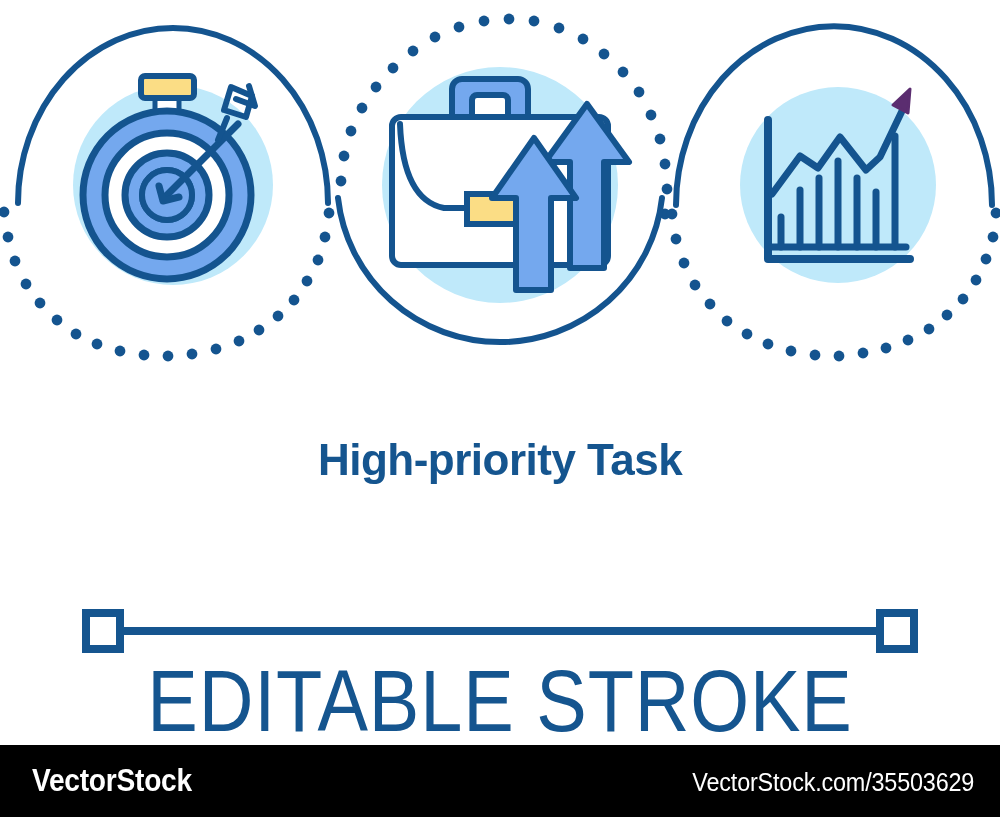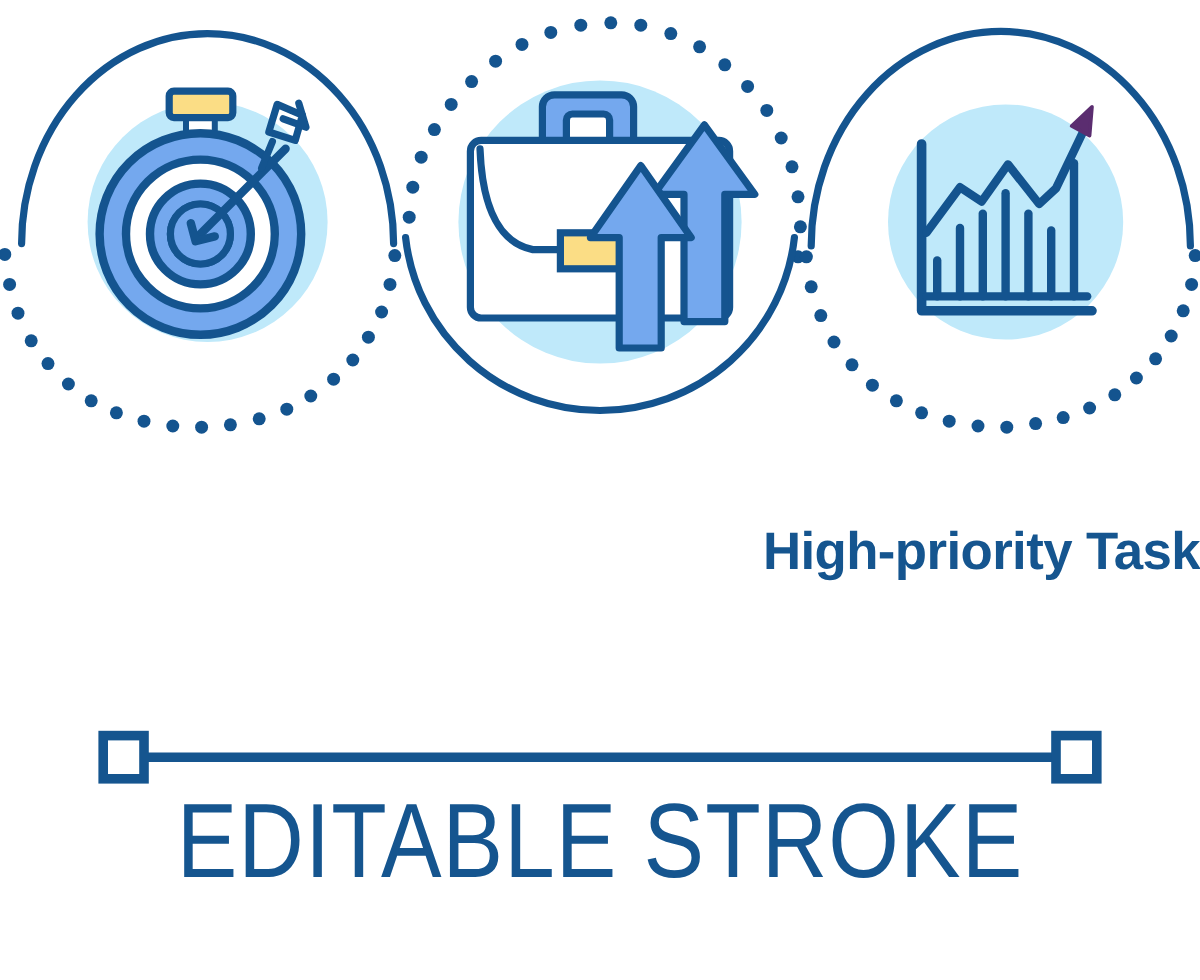--- a/index.html
+++ b/index.html
@@ -33,21 +33,21 @@
     width: 1000px;
     height: 400px;
   }
 
   
   #concept-title {
     position: absolute;
     left: 0;
     top: 432px;
     width: 1000px;
-    text-align: right;
+    text-align: center;
     font-family: "Liberation Sans", sans-serif;
     font-size: 44px;
     font-weight: bold;
     letter-spacing: -0.5px;
     color: #15558f;
     line-height: 56px;
     white-space: nowrap;
   }
 
   
@@ -275,14 +275,18 @@
   <div id="concept-title">High-priority Task</div>
 
   <svg id="stroke-widget" viewBox="0 0 840 48" xmlns="http://www.w3.org/2000/svg">
     <line x1="28" y1="24" x2="812" y2="24" stroke="#15558f" stroke-width="8"></line>
     <rect x="6" y="6" width="34" height="36" fill="#ffffff" stroke="#15558f" stroke-width="8"></rect>
     <rect x="800" y="6" width="34" height="36" fill="#ffffff" stroke="#15558f" stroke-width="8"></rect>
   </svg>
 
   <div id="editable-stroke-caption">EDITABLE STROKE</div>
 
+  <div id="footer-bar">
+    <div id="footer-brand">VectorStock</div>
+    <div id="footer-url">VectorStock.com/35503629</div>
+  </div>
 
 </div>
 
 </body></html>

